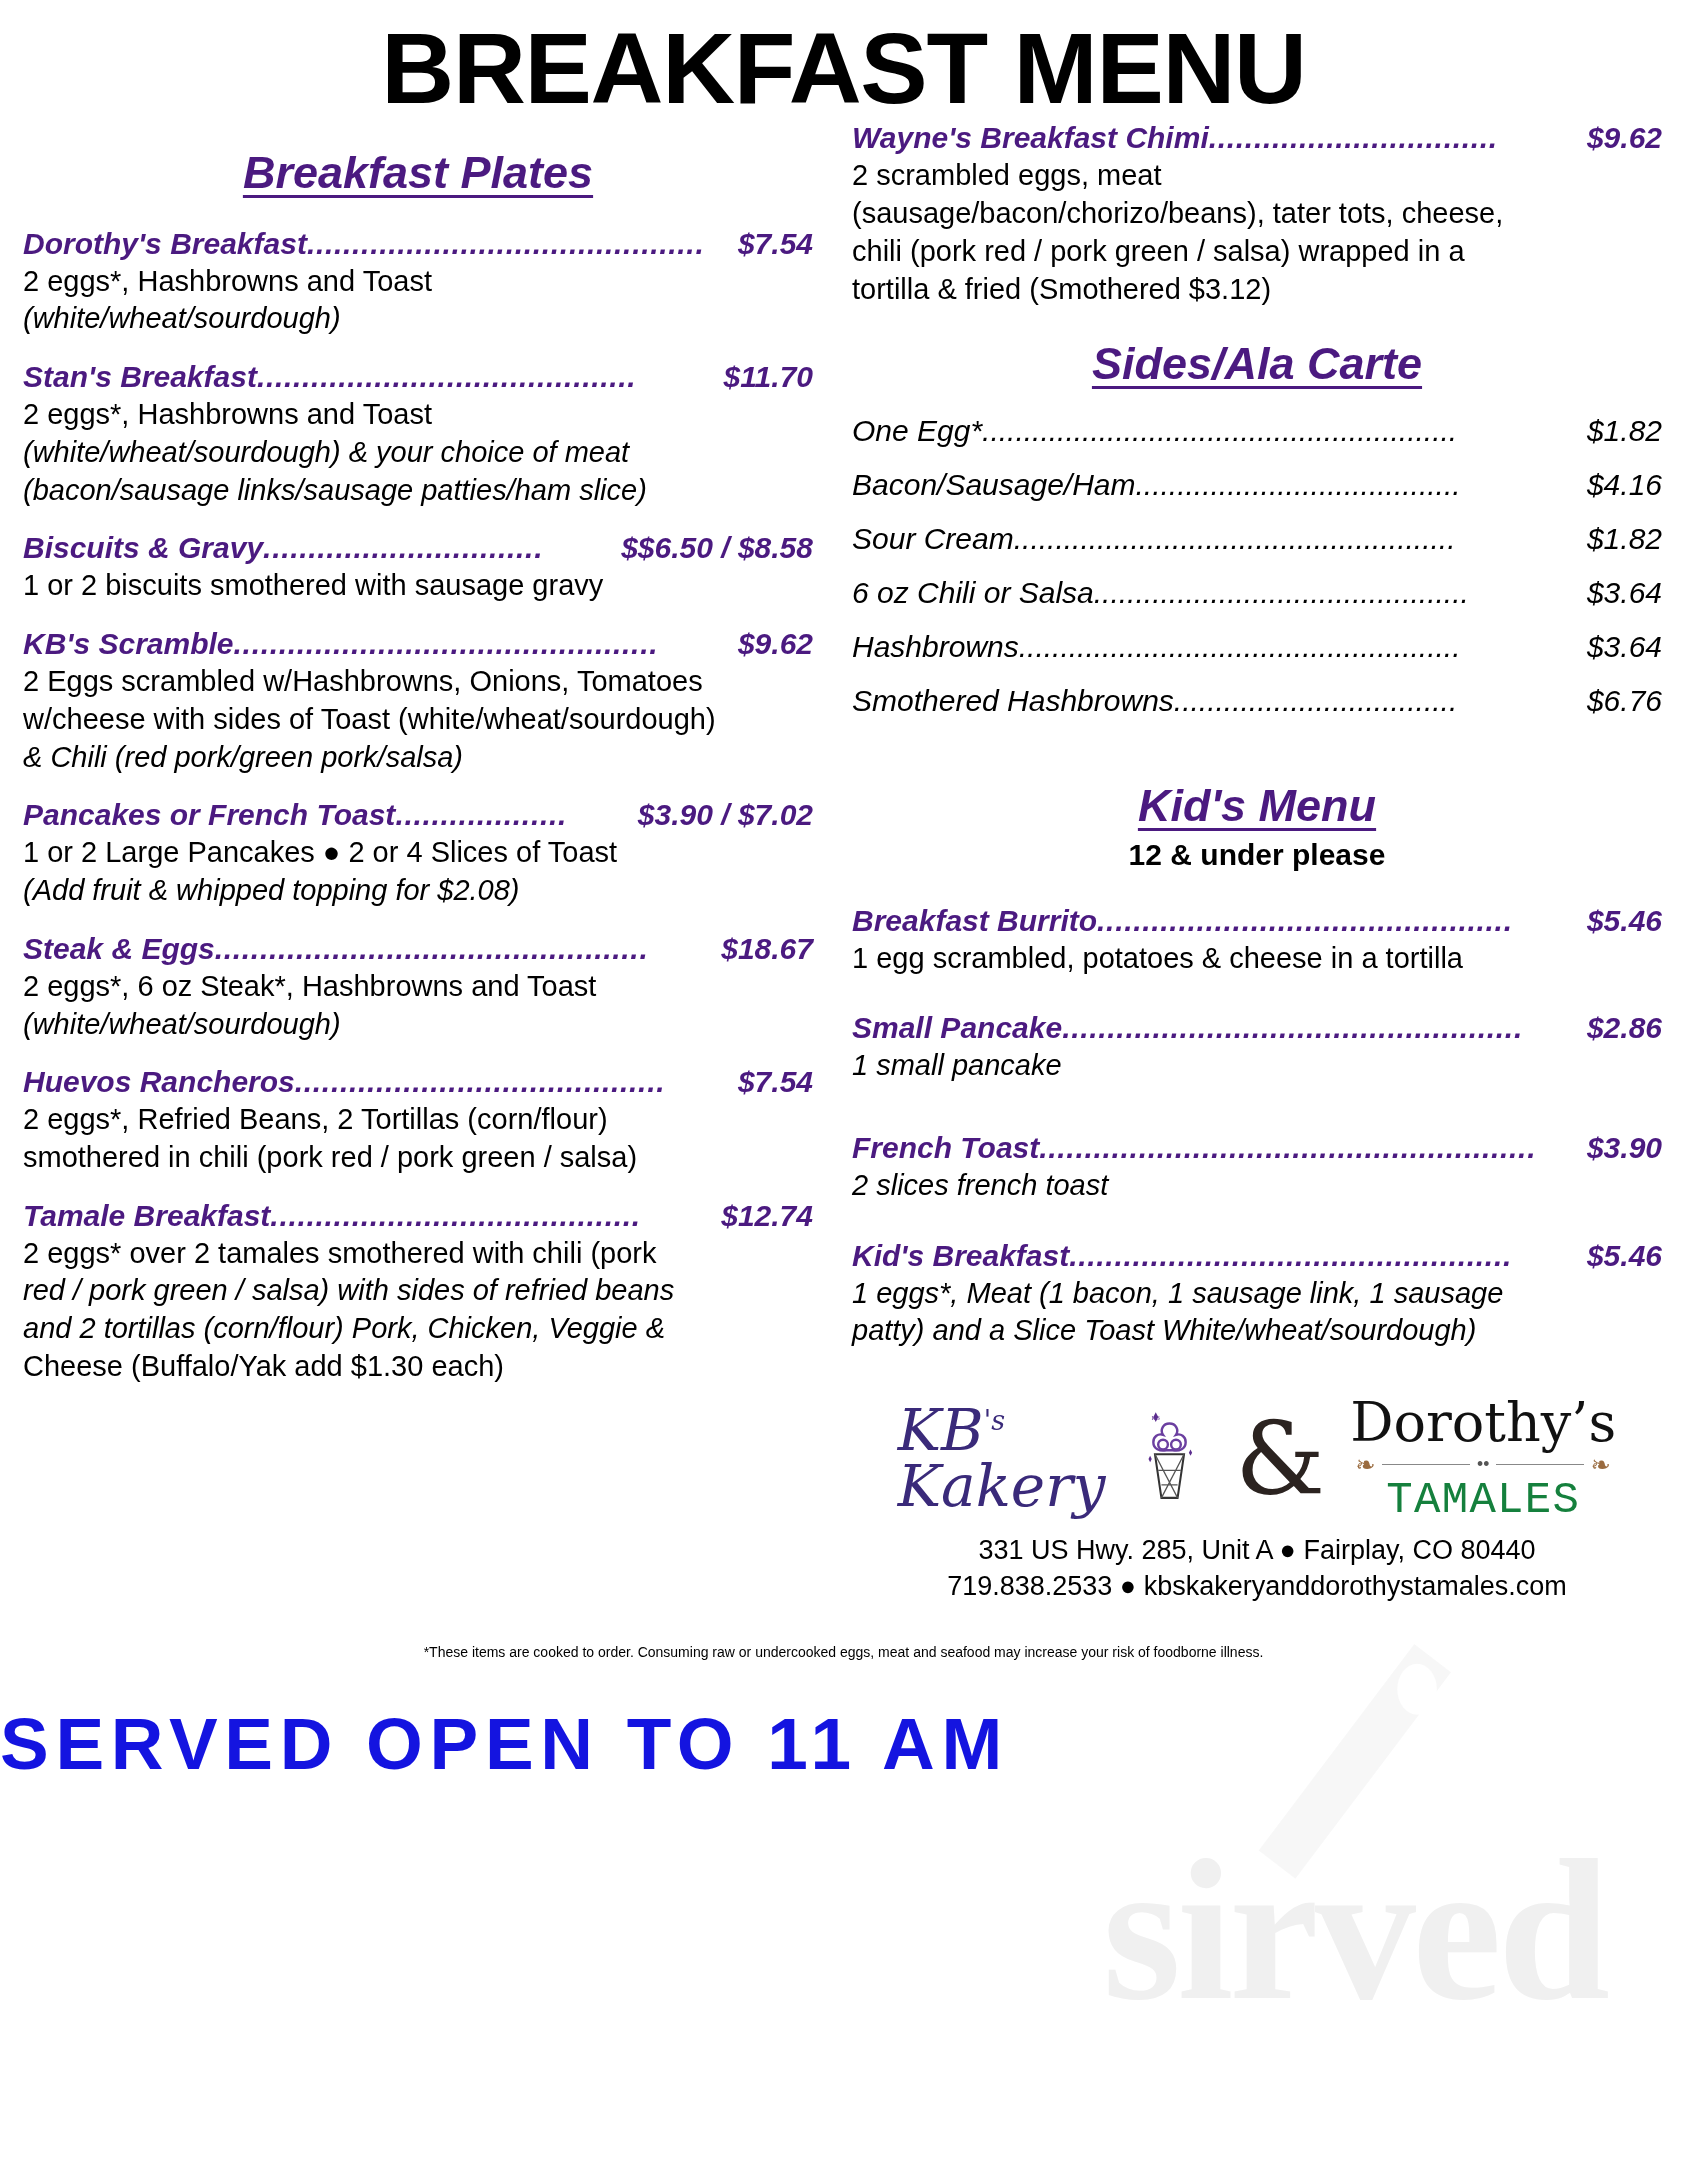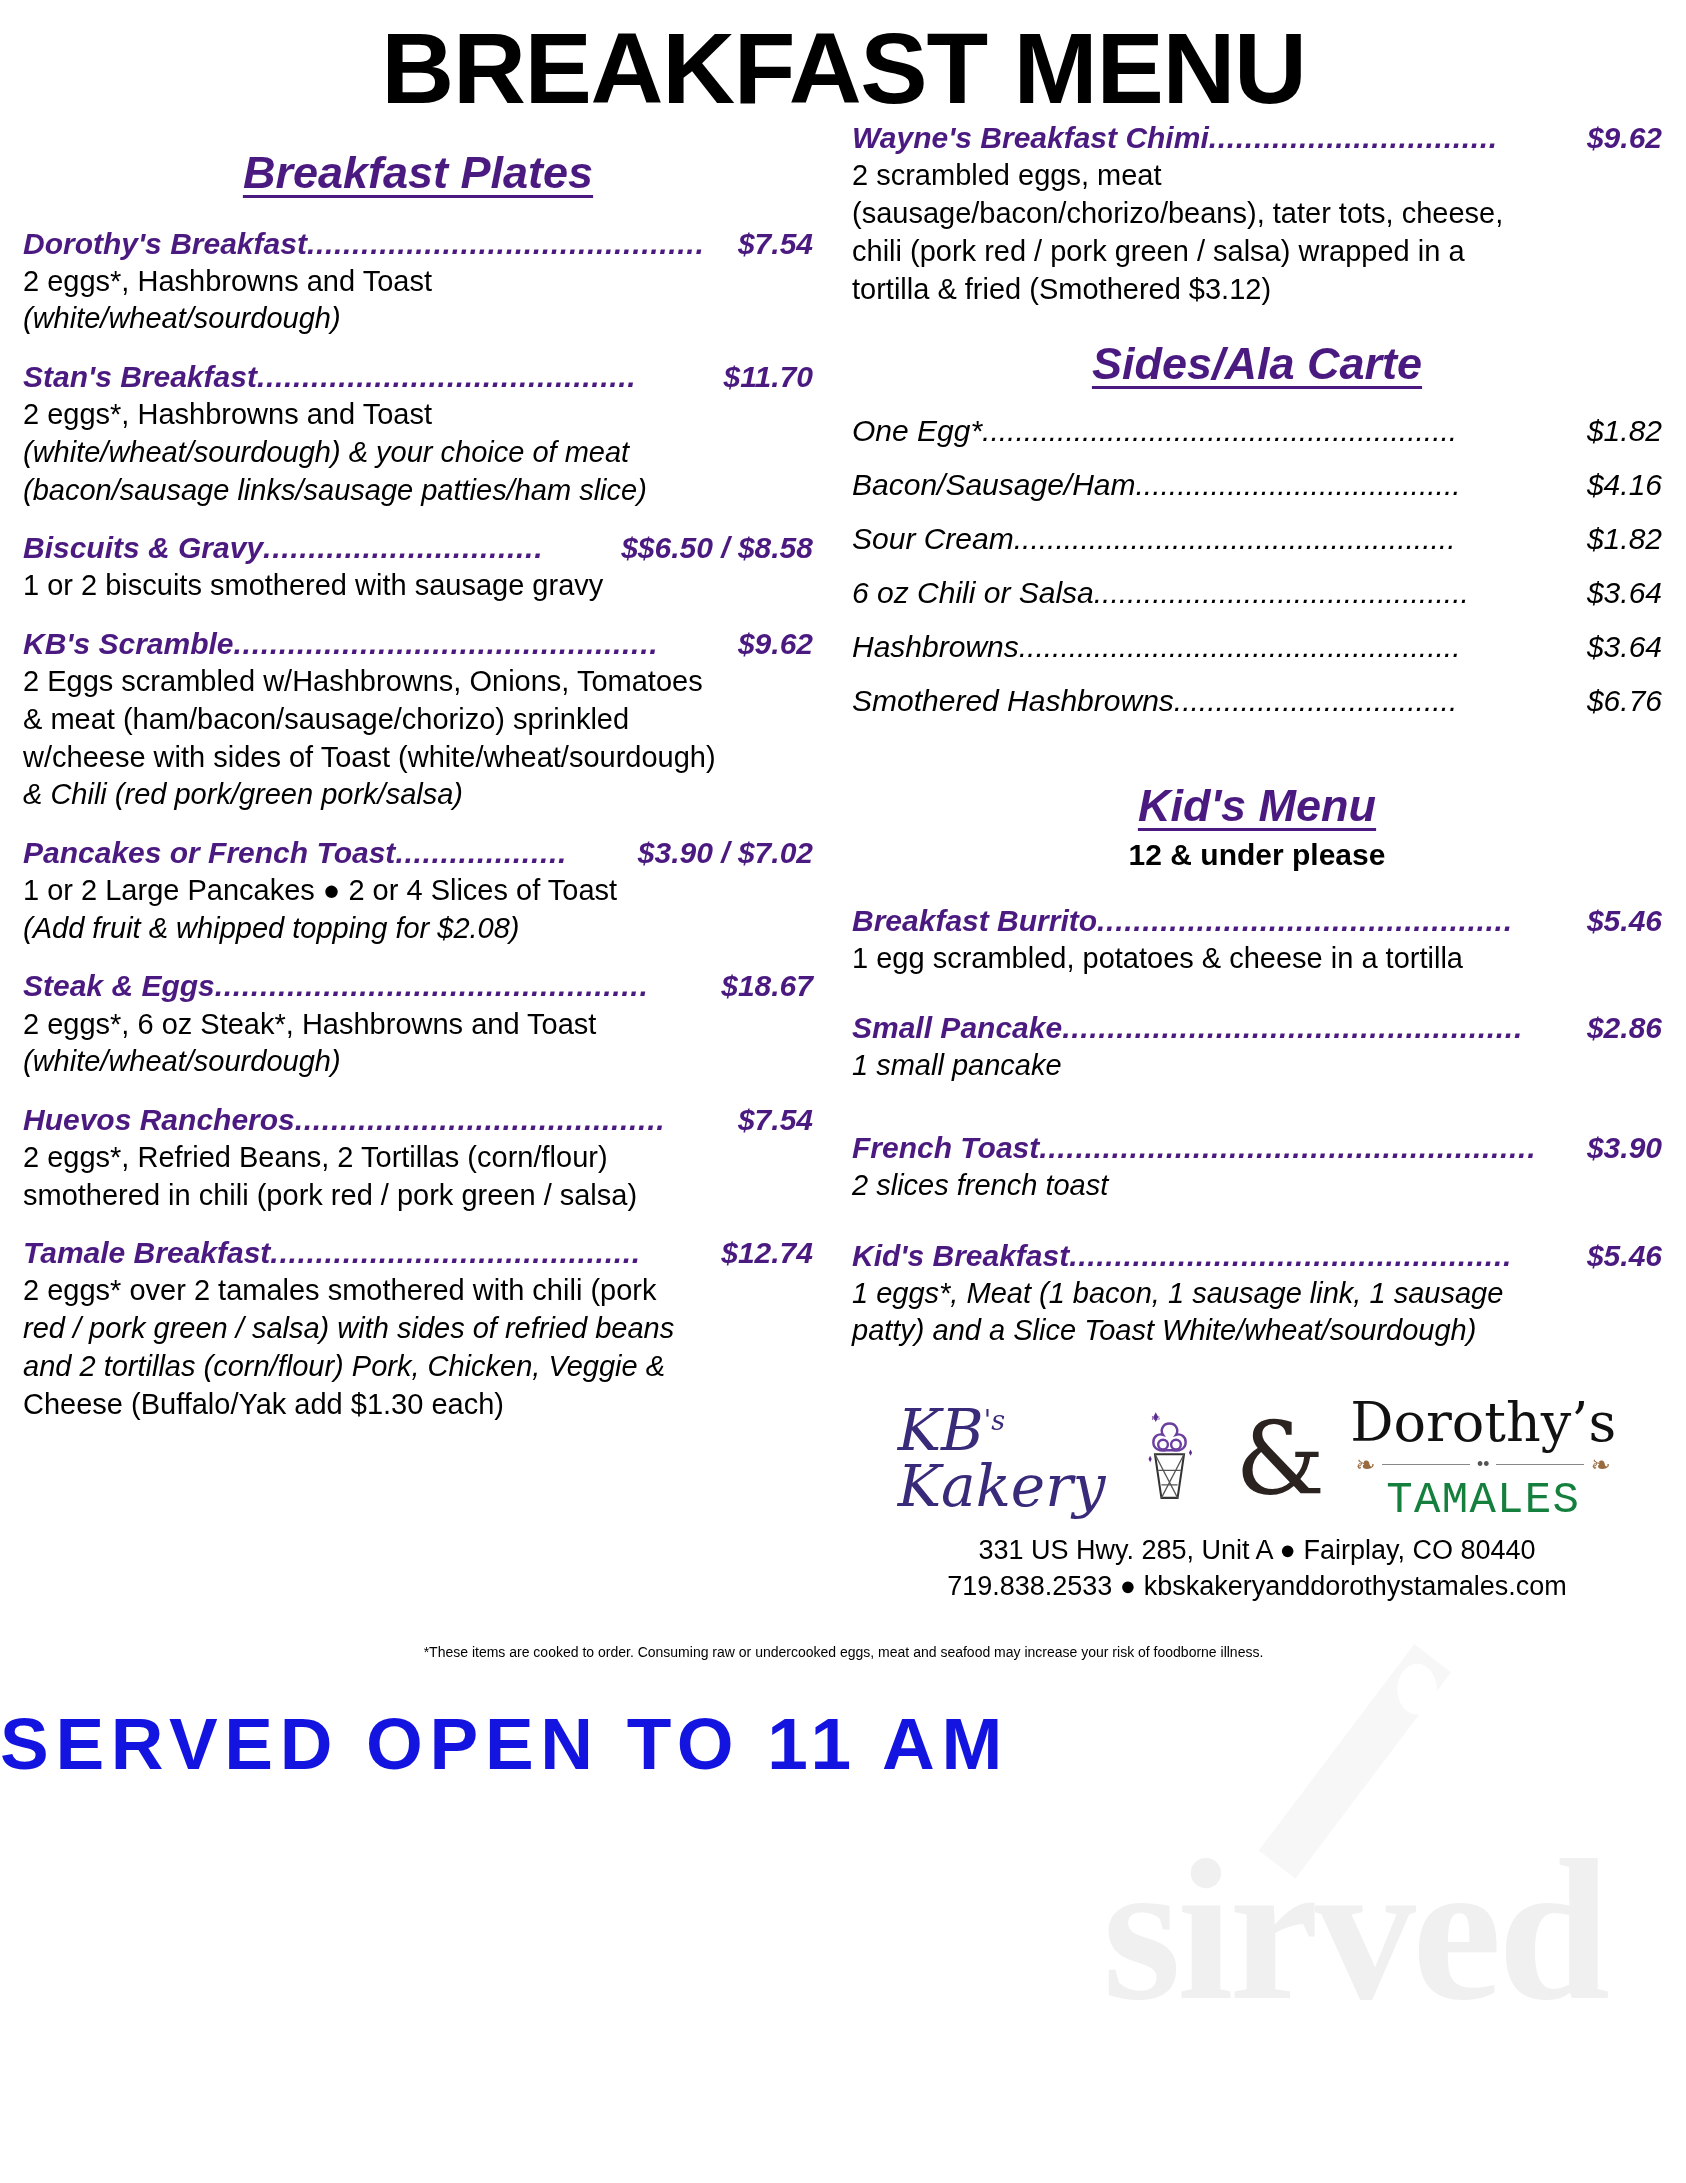--- a/index.html
+++ b/index.html
@@ -265,21 +265,20 @@
       <div class="item-desc">1 or 2 biscuits smothered with sausage gravy</div>
     </div>
 
     <div class="item">
       <div class="item-head">
         <span class="item-name">KB's Scramble</span>
         <span class="dots">...............................................</span>
         <span class="item-price">$9.62</span>
       </div>
       <div class="item-desc">2 Eggs scrambled w/Hashbrowns, Onions, Tomatoes</div>
-      <div class="item-desc">&amp; meat (ham/bacon/sausage/chorizo) sprinkled</div>
       <div class="item-desc">w/cheese with sides of Toast (white/wheat/sourdough)</div>
       <div class="item-desc"><i>&amp; Chili (red pork/green pork/salsa)</i></div>
     </div>
 
     <div class="item">
       <div class="item-head">
         <span class="item-name">Pancakes or French Toast</span>
         <span class="dots">...................</span>
         <span class="item-price">$3.90 / $7.02</span>
       </div>

